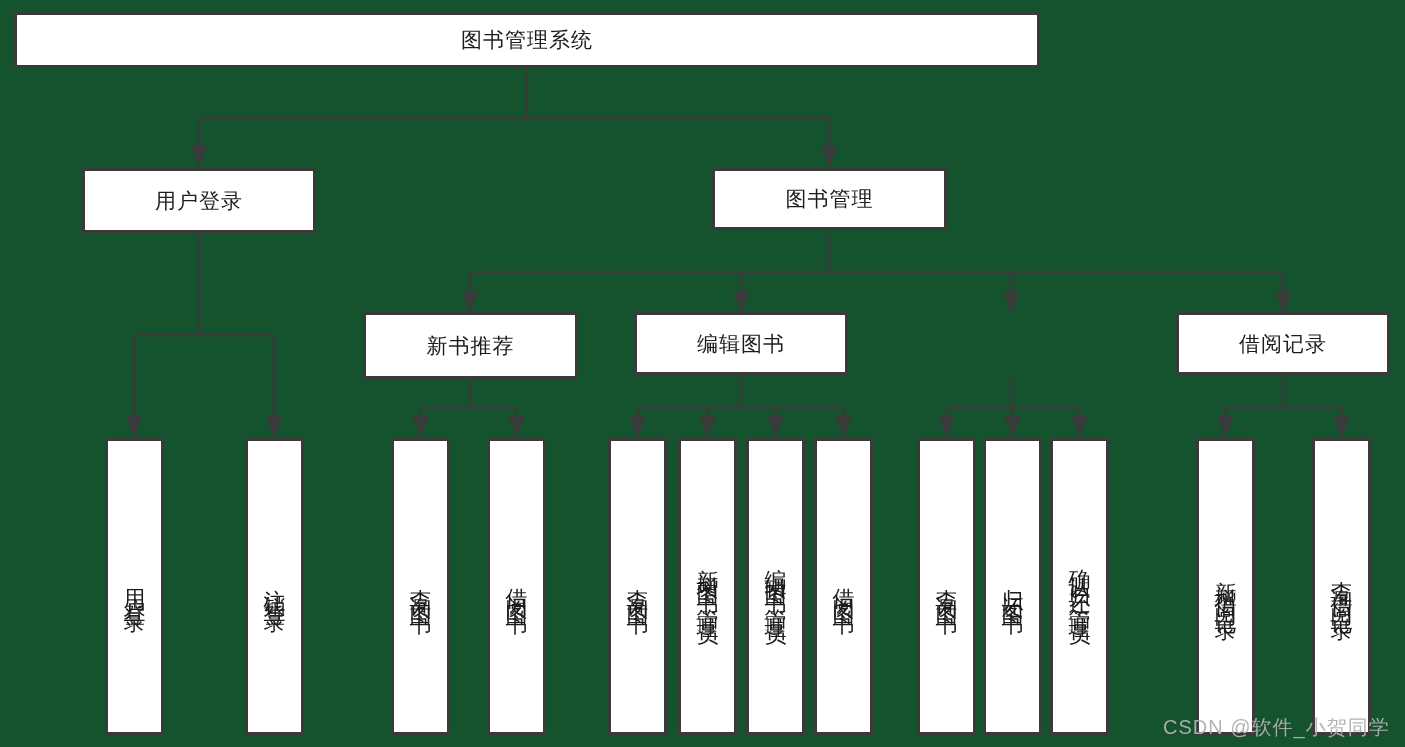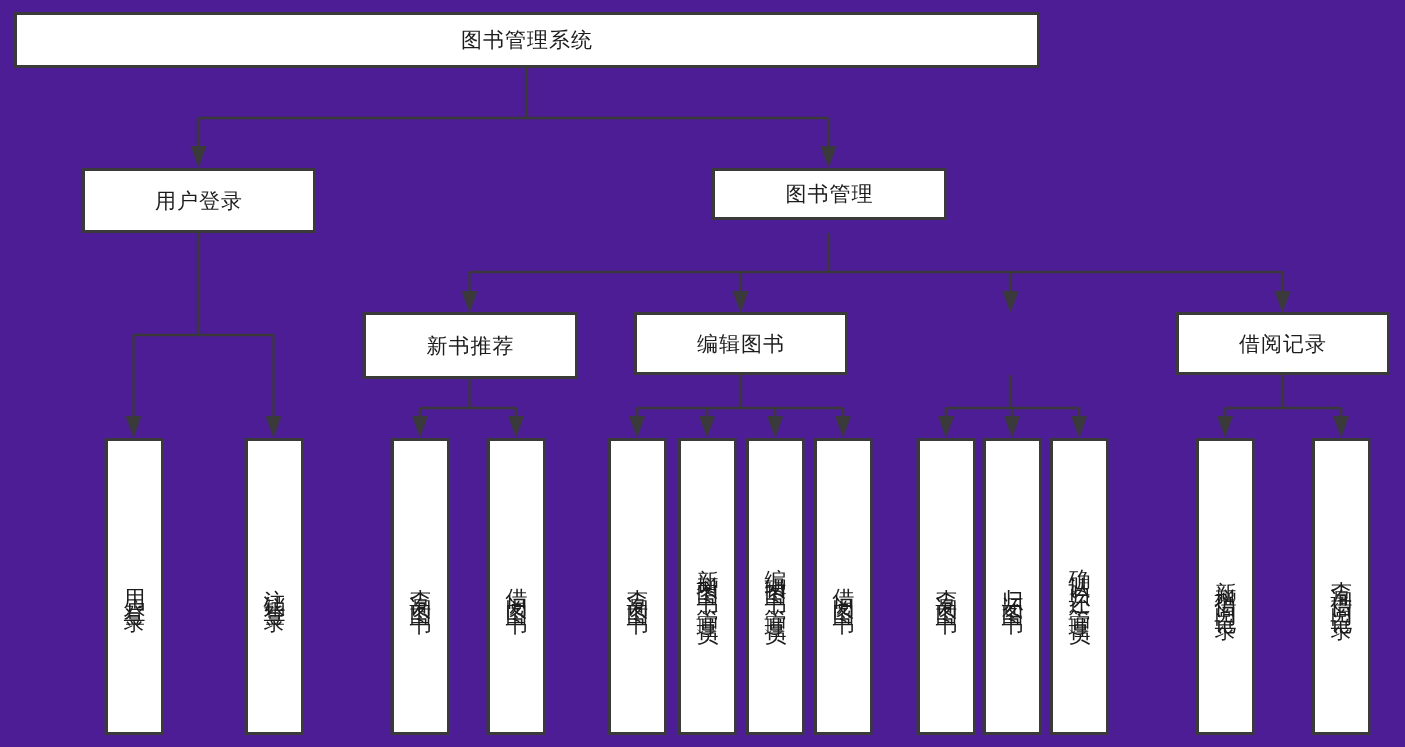--- a/index.html
+++ b/index.html
@@ -5,21 +5,21 @@
   html, body {
     margin: 0;
     padding: 0;
     background: #ffffff;
     font-family: "Liberation Sans", sans-serif;
   }
   .canvas {
     position: relative;
     width: 1405px;
     height: 747px;
-    background: #4c1d95;
+    background: #14532d;
     overflow: hidden;
   }
   svg.wires {
     position: absolute;
     left: 0; top: 0;
     width: 1405px; height: 747px;
   }
   .node {
     position: absolute;
     box-sizing: border-box;
@@ -85,21 +85,21 @@
          M629.5 416 L645.5 416 L637.5 438 Z M699.5 416 L715.5 416 L707.5 438 Z
          M767.5 416 L783.5 416 L775.5 438 Z M835.5 416 L851.5 416 L843.5 438 Z
          M938.5 416 L954.5 416 L946.5 438 Z M1004.5 416 L1020.5 416 L1012.5 438 Z
          M1071.5 416 L1087.5 416 L1079.5 438 Z
          M1217.5 416 L1233.5 416 L1225.5 438 Z M1333.5 416 L1349.5 416 L1341.5 438 Z" fill="#3a3a3a" stroke="none"></path>
   </svg>
 
   <div class="node" style="left:14px; top:12px; width:1026px; height:56px;">图书管理系统</div>
 
   <div class="node" style="left:82px; top:168px; width:234px; height:65px;">用户登录</div>
-  <div class="node" style="left:712px; top:168px; width:235px; height:52px;">图书管理</div>
+  <div class="node" style="left:712px; top:168px; width:235px; height:62px;">图书管理</div>
 
   <div class="node" style="left:363px; top:312px; width:215px; height:67px;">新书推荐</div>
   <div class="node" style="left:634px; top:312px; width:214px; height:63px;">编辑图书</div>
   <div class="node" style="left:1176px; top:312px; width:214px; height:63px;">借阅记录</div>
 
   <div class="leaf" style="left:105px;">
     <span>用户登录</span>
   </div>
   <div class="leaf" style="left:245px;">
     <span>注销登录</span>
@@ -135,14 +135,15 @@
     <span>确认归还（管理员）</span>
   </div>
 
   <div class="leaf" style="left:1196px;">
     <span>新增借阅记录</span>
   </div>
   <div class="leaf" style="left:1312px;">
     <span>查询借阅记录</span>
   </div>
 
+  <div class="watermark">CSDN @软件_小贺同学</div>
 
 </div>
 
 </body></html>

